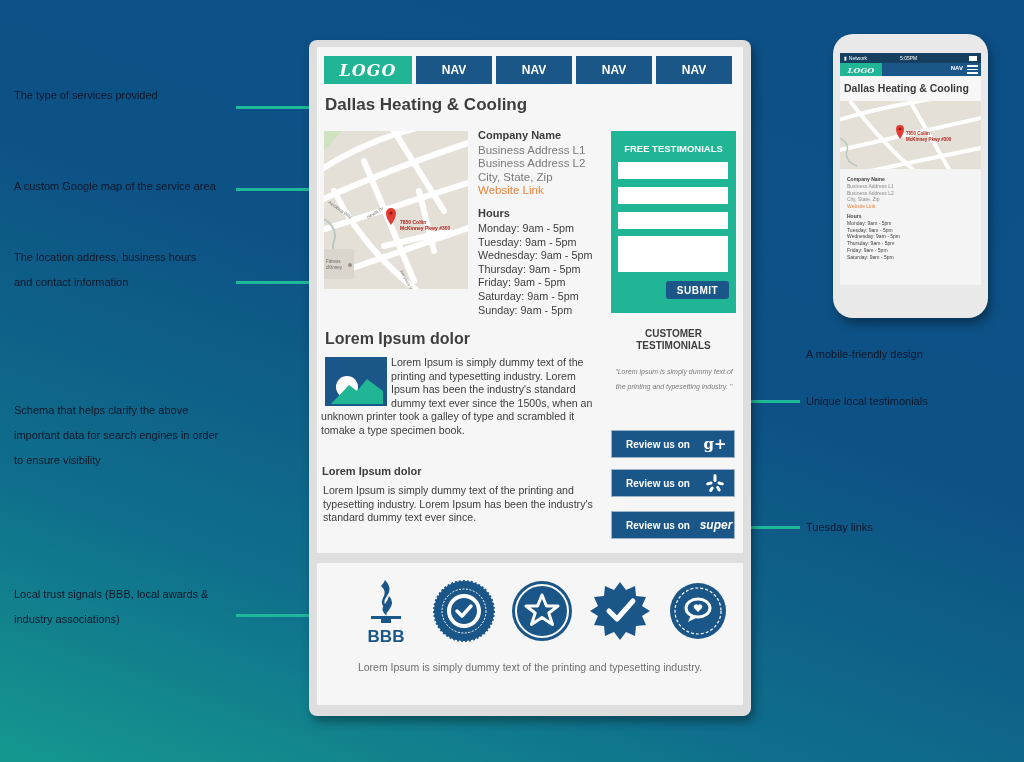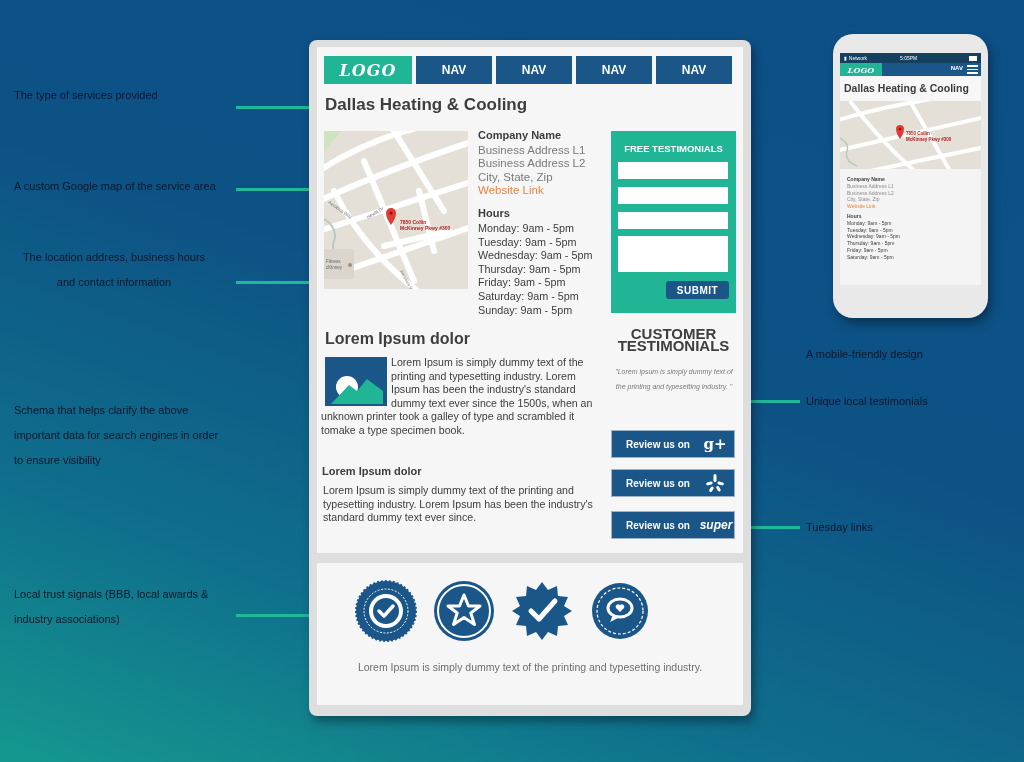--- a/index.html
+++ b/index.html
@@ -68,21 +68,21 @@
     position: absolute; left: 8px; top: 310px; width: 62px; height: 49px; background: #1b5689; overflow: hidden;
   }
   .lorem-p1 {
     position: absolute; left: 4px; top: 309px; width: 280px; font-size: 10.6px; line-height: 13.5px; color: #3d3d3d;
     text-indent: 0;
   }
   .lorem-p1 .float { float: left; width: 70px; height: 52px; }
   .lorem-h2 { position: absolute; left: 5px; top: 418px; font-size: 11px; font-weight: bold; color: #3d3d3d; }
   .lorem-p2 { position: absolute; left: 6px; top: 437px; width: 280px; font-size: 10.6px; line-height: 13.5px; color: #3d3d3d; }
 
-  .testi-h { position: absolute; left: 294px; top: 281px; width: 125px; text-align: center; font-size: 15px; font-weight: bold; color: #3e3e3e; line-height: 12px; }
+  .testi-h { position: absolute; left: 294px; top: 281px; width: 125px; text-align: center; font-size: 10px; font-weight: bold; color: #3e3e3e; line-height: 12px; }
   .testi-q { position: absolute; left: 296px; top: 317px; width: 122px; text-align: center; font-size: 7px; font-style: italic; color: #7a7a7a; line-height: 15px; }
 
   .review {
     position: absolute; left: 294px; width: 124px; height: 28px; background: #1b5689;
     color: #fff; font-size: 10px; font-weight: bold; display: flex; align-items: center; padding-left: 14px;
     border: 1px solid #9fb3c8;
   }
   .review .rlogo { position: absolute; right: 6px; top: 3px; width: 26px; height: 20px; display: flex; align-items: center; justify-content: center; color: #fff; }
 
   .badges { position: absolute; left: 38px; top: 15px; display: flex; gap: 16px; align-items: center; }
@@ -117,21 +117,21 @@
 </style>
 </head>
 <body>
 
 <div class="annot" style="left:14px;top:83px;width:200px;">The type of services provided</div>
 <div class="connector" style="left:236px;top:106px;width:88px;"></div>
 
 <div class="annot" style="left:14px;top:174px;width:220px;">A custom Google map of the service area</div>
 <div class="connector" style="left:236px;top:188px;width:120px;"></div>
 
-<div class="annot" style="left:14px;top:245px;width:200px;text-align:center;">The location address, business hours and contact information</div>
+<div class="annot" style="left:14px;top:245px;width:200px;">The location address, business hours and contact information</div>
 <div class="connector" style="left:236px;top:281px;width:236px;"></div>
 
 <div class="annot" style="left:14px;top:398px;width:215px;">Schema that helps clarify the above important data for search engines in order to ensure visibility</div>
 
 <div class="annot" style="left:14px;top:582px;width:200px;">Local trust signals (BBB, local awards &amp; industry associations)</div>
 <div class="connector" style="left:236px;top:614px;width:100px;"></div>
 
 <div class="annot" style="left:806px;top:342px;">A mobile-friendly design</div>
 <div class="annot" style="left:806px;top:389px;text-align:center;">Unique local testimonials</div>
 <div class="connector" style="left:740px;top:400px;width:60px;"></div>
@@ -248,20 +248,29 @@
     </div>
     <div class="review" style="top:464px;">
       <span>Review us on</span>
       <span class="rlogo" style="font-style:italic;font-size:12px;font-weight:bold;width:30px;right:3px;">super</span>
     </div>
   </div>
 
   <div class="screen-bottom">
     <div class="badges">
       <div class="badge">
+        <svg width="50" height="66" viewBox="0 0 50 66">
+          <path d="M24,2 q8,8 2,16 q-6,7 2,14 q-10,-4 -6,-12 q4,-7 -2,-12 q3,-3 4,-6z" fill="#1b5689"></path>
+          <path d="M28,18 q6,6 0,14 q-4,4 -2,6 q-8,-6 -2,-12 q3,-4 4,-8z" fill="#1b5689"></path>
+          <rect x="10" y="38" width="30" height="3" fill="#1b5689"></rect>
+          <rect x="20" y="41" width="10" height="4" fill="#1b5689"></rect>
+          <text x="25" y="64" text-anchor="middle" font-size="17" font-weight="bold" fill="#1b5689" font-family="Liberation Sans, sans-serif">BBB</text>
+        </svg>
+      </div>
+      <div class="badge">
         <svg width="62" height="62" viewBox="0 0 62 62">
           <circle cx="31" cy="31" r="30" fill="#1b5689" stroke="#1b5689" stroke-width="2" stroke-dasharray="2 2"></circle>
           <circle cx="31" cy="31" r="22" fill="none" stroke="#fff" stroke-width="1" stroke-dasharray="2 1.5"></circle>
           <circle cx="31" cy="31" r="17" fill="#fff"></circle>
           <circle cx="31" cy="31" r="13" fill="#1b5689"></circle>
           <path d="M24,31 l5,5 l9,-10" stroke="#fff" stroke-width="3.5" fill="none" stroke-linecap="round" stroke-linejoin="round"></path>
         </svg>
       </div>
       <div class="badge">
         <svg width="62" height="62" viewBox="0 0 62 62">

